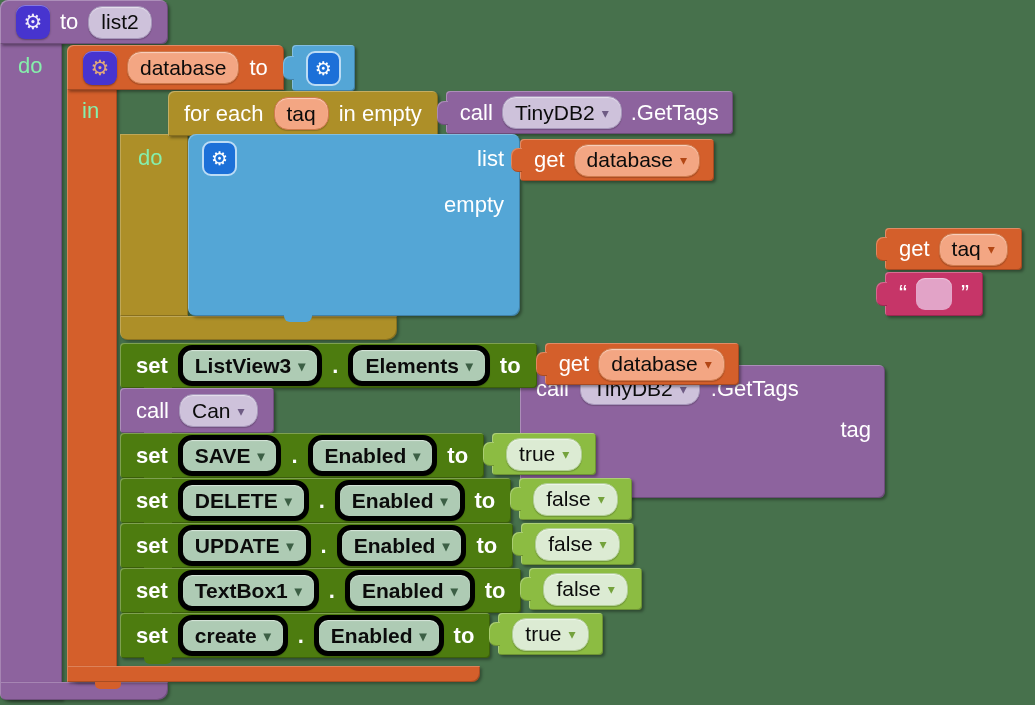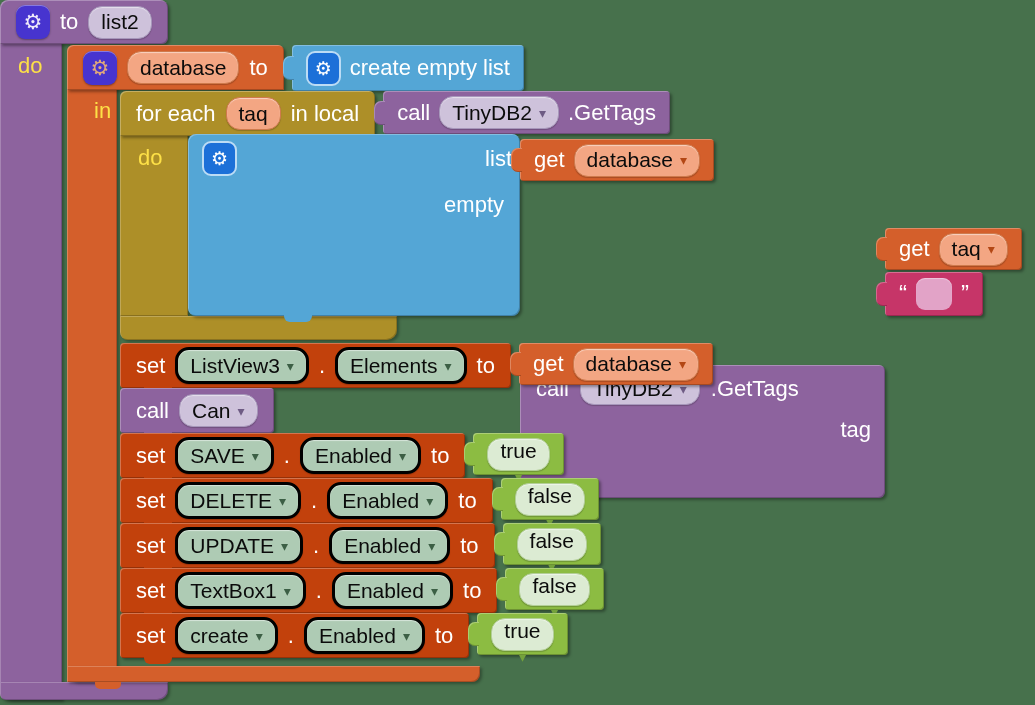--- a/index.html
+++ b/index.html
@@ -16,35 +16,35 @@
   .seg{height:45px;padding:0 16px;gap:10px;border-radius:4px;}
   .val{padding:0 14px;gap:9px;margin-left:8px;border-radius:4px;}
   .val::before{content:"";position:absolute;left:-9px;top:50%;transform:translateY(-50%);
     width:11px;height:24px;background:inherit;border-radius:7px 0 0 7px;
     box-shadow:inset 1px 1px 0 rgba(255,255,255,.25), inset 0 -1px 0 rgba(0,0,0,.2);}
   .tab{position:absolute;bottom:-6px;left:24px;width:28px;height:7px;background:inherit;border-radius:0 0 6px 6px;}
   .c-purple{background:#8d639e;}
   .c-orange{background:#d45f2b;}
   .c-olive{background:#ad8f28;}
   .c-blue{background:#54a6d6;}
-  .c-green{background:#c2410c;}
+  .c-green{background:#4d7c0f;font-weight:bold;}
   .c-lime{background:#8cbc42;}
   .c-magenta{background:#c63568;}
   .col,.bar{box-shadow:inset 1px 1px 0 rgba(255,255,255,.22), inset -1px -1px 0 rgba(0,0,0,.2), 2px 2px 3px rgba(0,0,0,.3);}
   
   .wt{color:#ffffff;font-size:22px;white-space:nowrap;}
-  .lbl{position:absolute;color:#fde047;font-size:22px;}
+  .lbl{position:absolute;color:#86efac;font-size:22px;}
   
   .fld{display:inline-flex;align-items:center;gap:7px;height:31px;padding:0 12px;border-radius:14px;
     font-size:21px;color:#0b0b0b;white-space:nowrap;
     box-shadow:inset 0 1px 1px rgba(255,255,255,.5), 0 1px 1px rgba(0,0,0,.2);}
   .f-salmon{background:#f3a683;border:1px solid #cf7a4c;}
   .f-lav{background:#cec2db;border:1px solid #a797bb;}
-  .f-green{background:#aecbb4;border:3px solid #000000;}
-  .f-pale{background:#dcebd3;border:1px solid #b2cf96;flex-direction:column;}
+  .f-green{background:#aecbb4;border:5px solid #000000;}
+  .f-pale{background:#dcebd3;border:1px solid #b2cf96;}
   .arr{font-size:14px;line-height:1;}
   .f-salmon .arr{color:#b34715;}
   .f-lav .arr{color:#6e5b84;}
   .f-green .arr{color:#3c5f45;}
   .f-pale .arr{color:#74a23c;}
   
   .gb{display:flex;align-items:center;justify-content:center;border-radius:9px;flex:none;}
   .gb-indigo{width:34px;height:34px;background:#4734cf;color:#efe9fa;font-size:21px;
     box-shadow:inset 0 1px 0 rgba(255,255,255,.35), 0 1px 2px rgba(0,0,0,.35);}
   .gb-indigo.tan{color:#e0a87b;}
@@ -88,54 +88,53 @@
       </div>
       <span class="fld f-salmon">
           <span>database</span>
         </span>
       <span class="wt">to</span>
     </div>
     <div class="chunk val c-blue" style="height:46px;">
       <div class="gb gb-blue">
         <span>⚙</span>
       </div>
-      <span class="wt">create empty list</span>
-    </div>
-  </div>
-  <div class="lbl" style="left:94px;top:98px;">in</div>
+    </div>
+  </div>
+  <div class="lbl" style="left:82px;top:98px;">in</div>
 
   <div class="abs col c-olive" style="left:120px;top:134px;width:68px;height:182px;"></div>
   <div class="abs bar c-olive" style="left:120px;top:316px;width:277px;height:24px;border-radius:0 0 10px 8px;"></div>
 
   <div class="row" style="left:120px;top:91px;">
-    <div class="chunk seg c-olive" style="border-radius:6px 6px 0 0;">
+    <div class="chunk seg c-olive" style="border-radius:6px 6px 0 0;margin-left:48px;">
       <span class="wt">for each</span>
       <span class="fld f-salmon">
           <span>taq</span>
         </span>
-      <span class="wt">in local</span>
+      <span class="wt">in empty</span>
     </div>
     <div class="chunk val c-purple" style="height:43px;">
       <span class="wt">call</span>
       <span class="fld f-lav">
         <span>TinyDB2</span>
         <span class="arr">▾</span>
       </span>
       <span class="wt">.GetTags</span>
     </div>
   </div>
   <div class="lbl" style="left:138px;top:145px;">do</div>
 
   <div class="abs chunk c-blue" style="left:188px;top:134px;width:332px;height:182px;border-radius:8px;align-items:flex-start;">
     <div style="display:flex;align-items:center;gap:10px;padding:7px 0 0 14px;">
       <div class="gb gb-blue">
         <span>⚙</span>
       </div>
     </div>
-    <span class="wt" style="position:absolute;right:8px;top:12px;">list</span>
+    <span class="wt" style="position:absolute;right:16px;top:12px;">list</span>
     <span class="wt" style="position:absolute;right:16px;top:58px;">empty</span>
     <div class="tab" style="left:96px;"></div>
   </div>
 
   <div class="row" style="left:520px;top:139px;">
     <div class="chunk val c-orange" style="height:42px;margin-left:0;">
       <span class="wt">get</span>
       <span class="fld f-salmon">
         <span>database</span>
         <span class="arr">▾</span>

